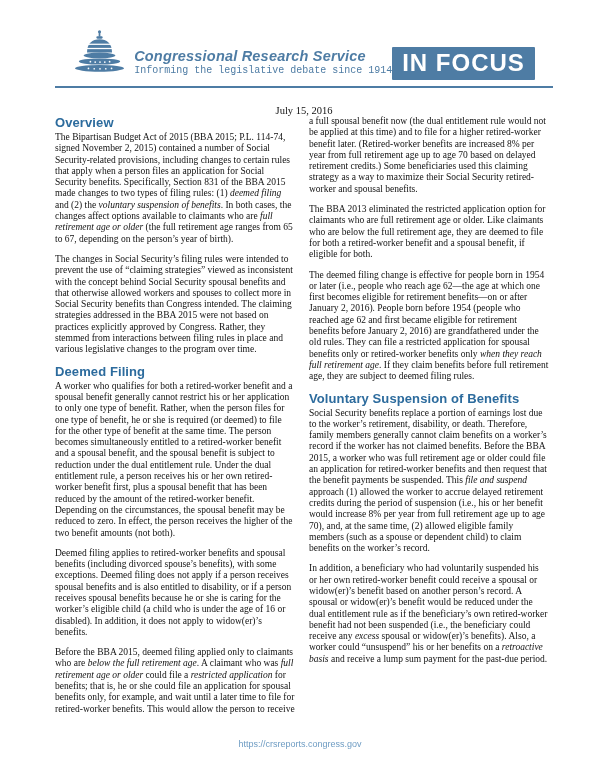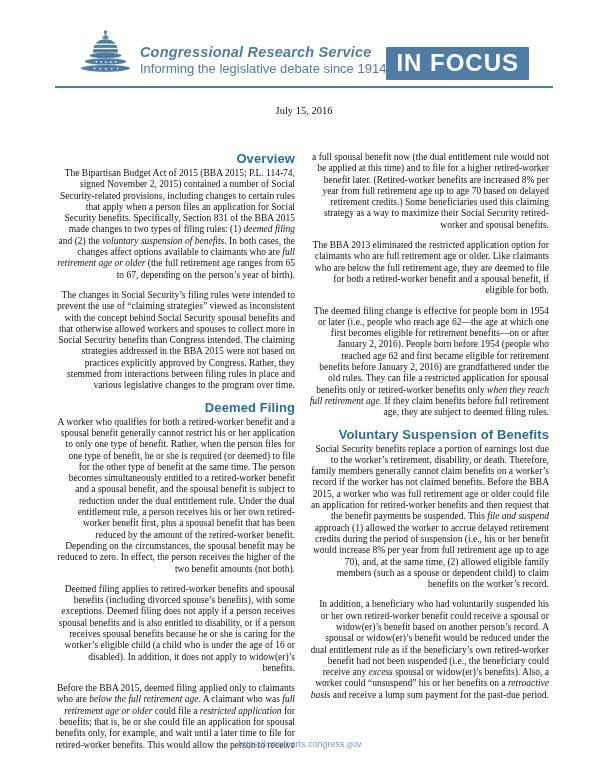--- a/index.html
+++ b/index.html
@@ -13,33 +13,33 @@
     font-family:"Liberation Serif", serif;color:var(--body-text);
     margin:0 auto;
   }
   
   .hdr{display:flex;justify-content:center;align-items:flex-start;height:54px;}
   .brand{display:flex;align-items:flex-end;gap:7px;}
   .brand svg{display:block;}
   .brand-text{padding-bottom:4px;}
   .org{font-family:"Liberation Sans", sans-serif;font-weight:bold;font-style:italic;
        font-size:14.5px;color:var(--brand);letter-spacing:.2px;white-space:nowrap;}
-  .tagline{font-family:Liberation Sans, sans-serif;font-size:13px;color:var(--brand);
+  .tagline{font-family:Liberation Mono, monospace;font-size:10px;color:var(--brand);
        margin-top:1px;white-space:nowrap;}
   .badge{background:var(--badge-bg);color:var(--badge-text);
        font-family:"Liberation Sans", sans-serif;font-weight:bold;font-size:24px;
        letter-spacing:1px;padding:2px 10px 3px;margin-top:17px;border-radius:1px;white-space:nowrap;}
   .rule{height:2px;background:var(--rule);margin-top:2px;}
   .date{text-align:center;font-size:10.5px;margin-top:17px;}
   h1{font-size:17.5px;font-weight:bold;margin:4px 0 9px;color:#000;letter-spacing:.1px;}
   
   .columns{
     width:494px;height:604px;
     column-count:2;column-gap:14px;column-fill:auto;
-    font-size:9.5px;line-height:11.3px;text-align:right;margin-top:36px;
+    font-size:9.5px;line-height:11.3px;text-align:left;
   }
   .columns h2{
     font-family:"Liberation Sans", sans-serif;font-weight:bold;font-size:13px;
     color:var(--heading);margin:0 0 2px;line-height:14px;letter-spacing:.1px;
   }
   .columns h2 + p{margin-top:0;}
   .columns p{margin:0 0 9px;}
   .columns em{font-style:italic;}
   
   .ftr{position:absolute;left:0;right:0;bottom:26px;text-align:center;}

